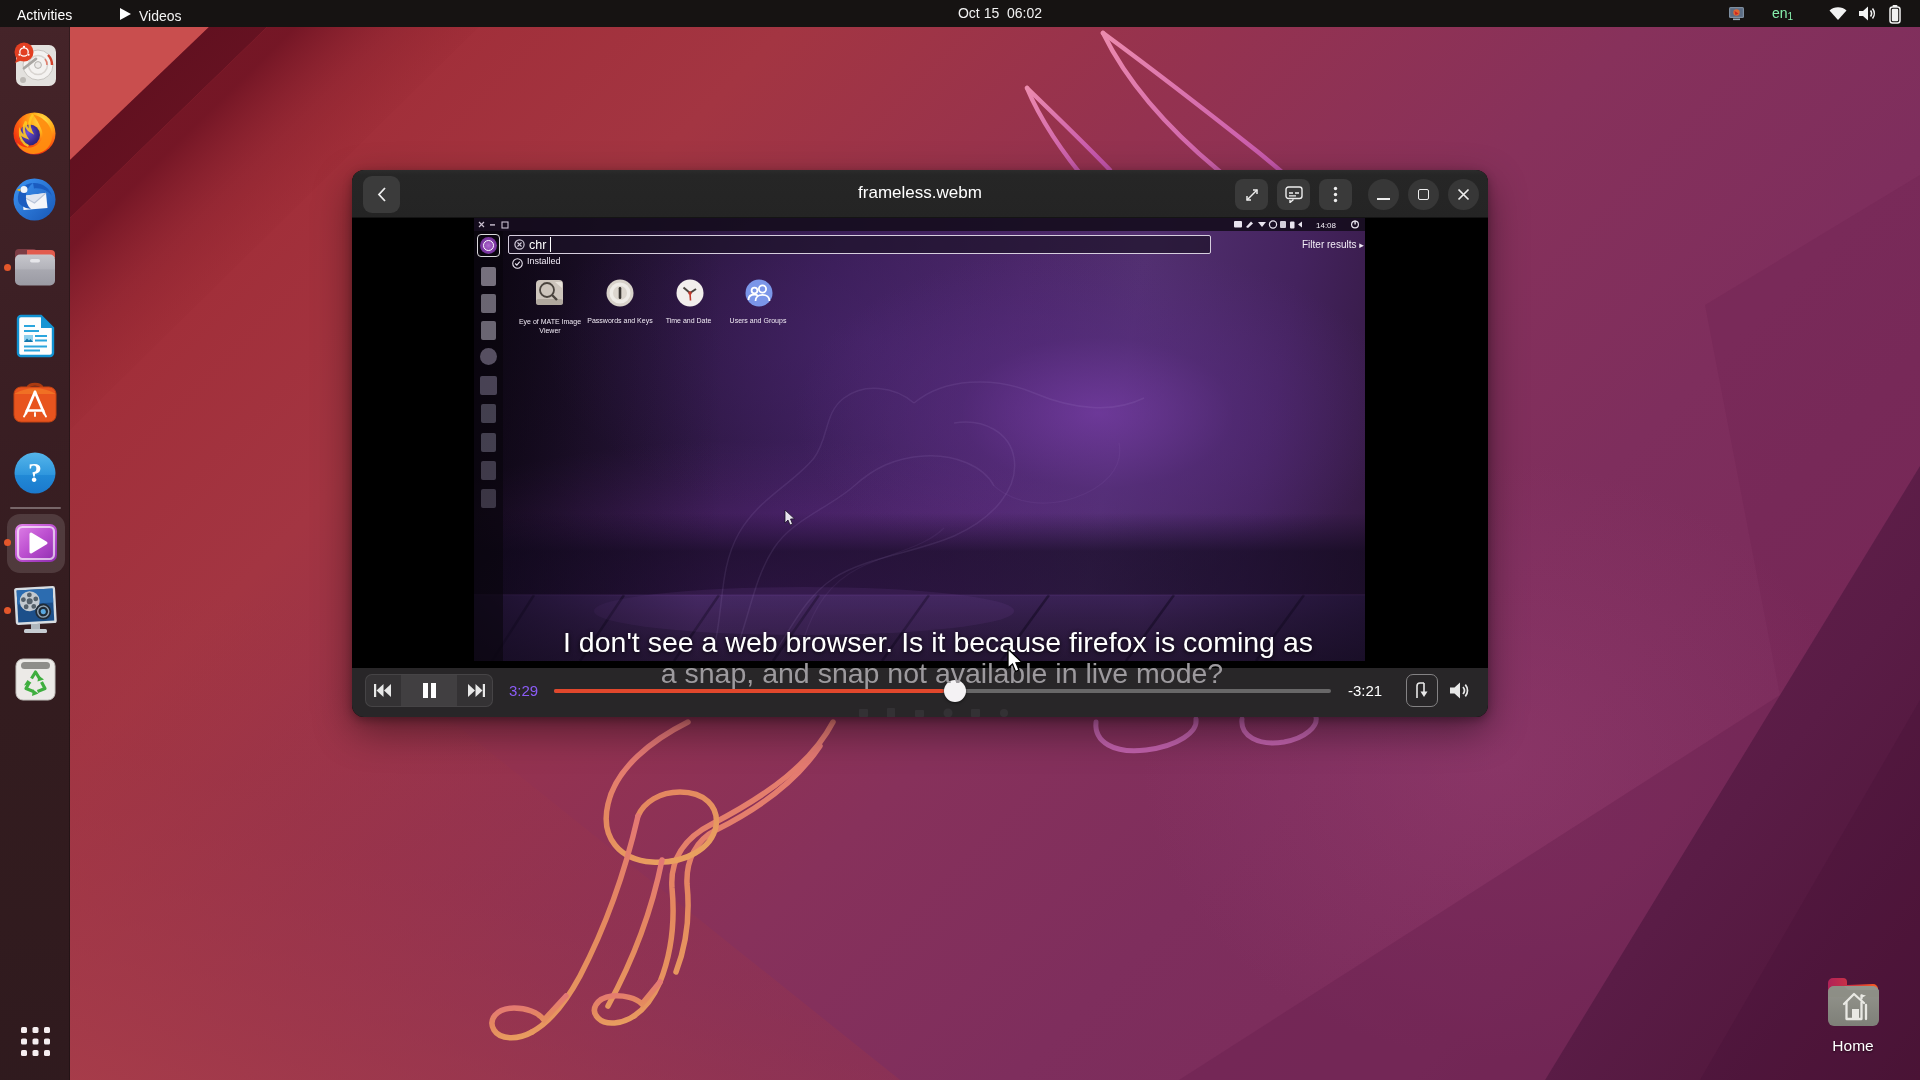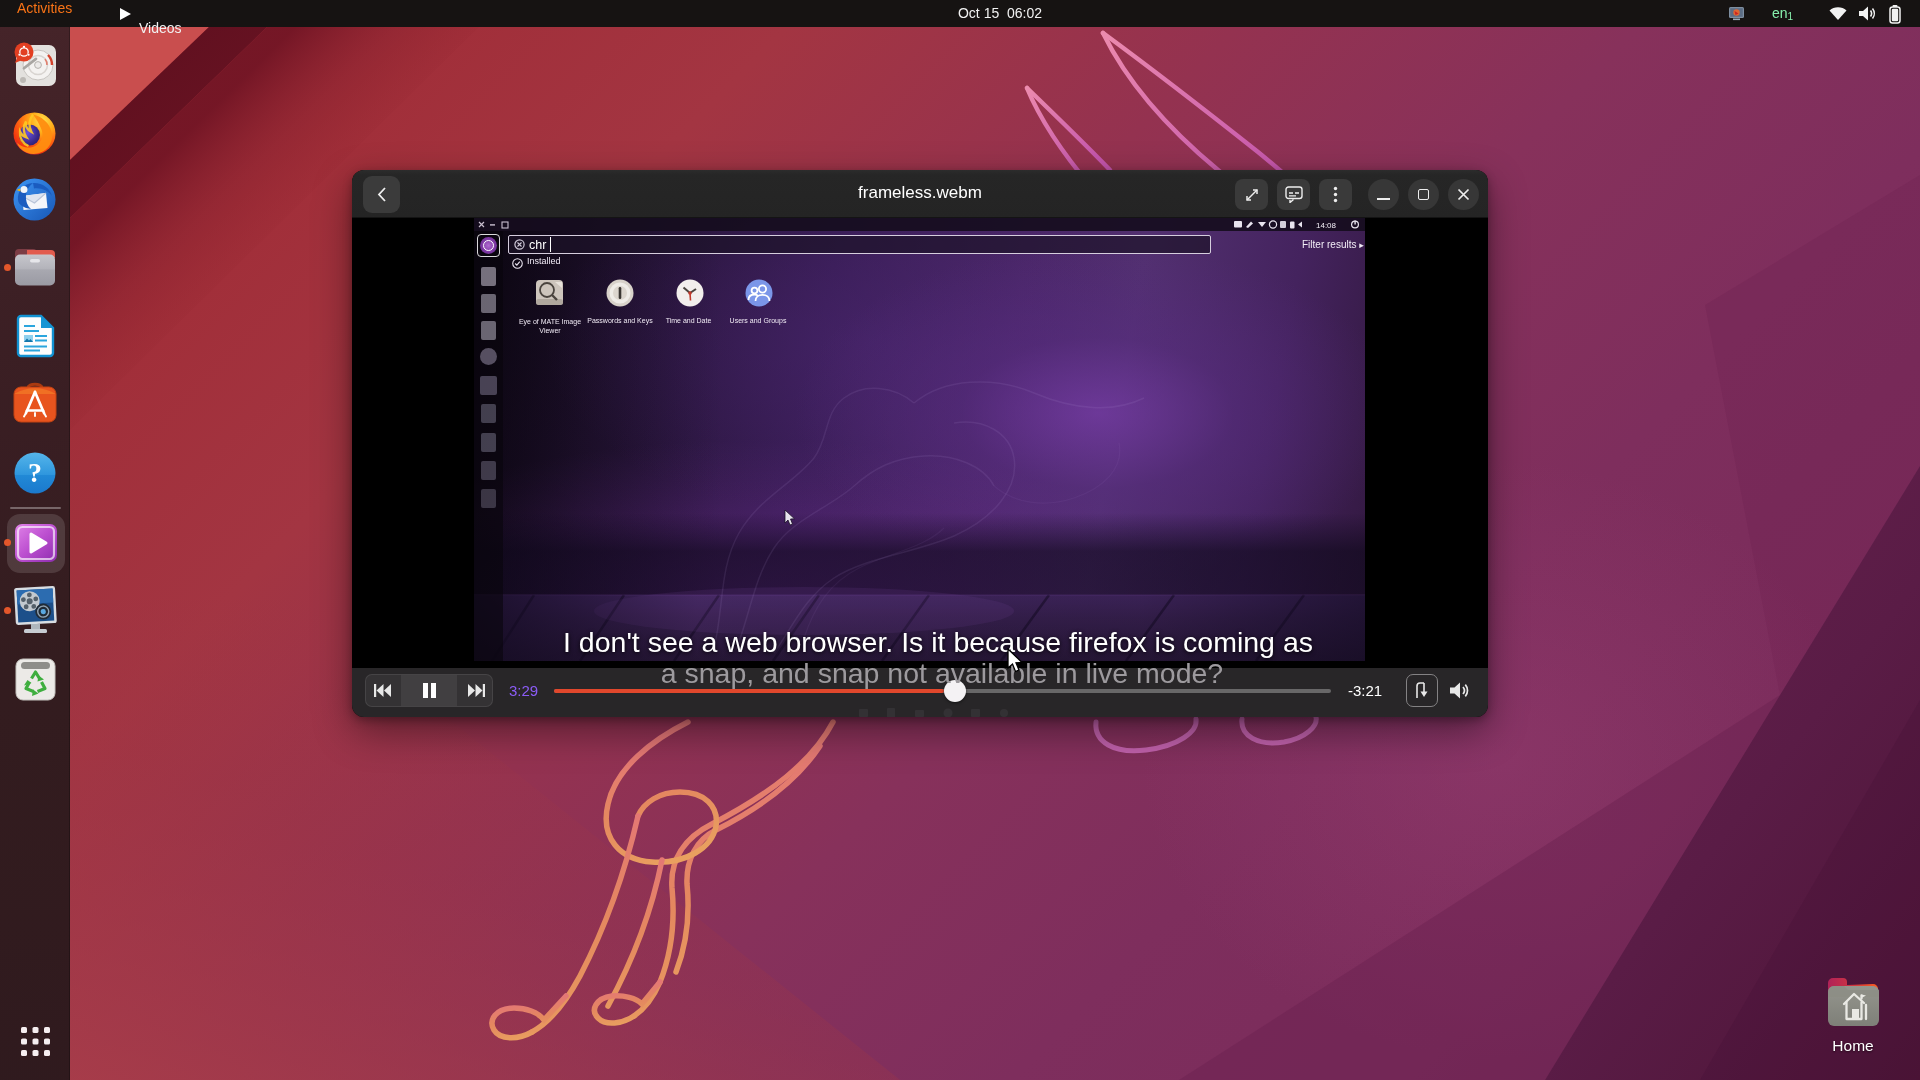--- a/index.html
+++ b/index.html
@@ -88,25 +88,25 @@
 <path d="M532,1032 C518,1040 500,1040 494,1030 C488,1020 496,1008 514,1008 C526,1008 538,1012 544,1020 L566,996"></path>
 </g>
 
 <g fill="none" stroke="#c767b4" stroke-width="5" stroke-linecap="round" opacity="0.9">
 <path d="M1096,722 C1094,742 1114,754 1146,750 C1178,746 1198,732 1196,719"></path>
 <path d="M1242,719 C1240,736 1258,746 1284,742 C1306,738 1318,726 1316,717"></path>
 </g>
 </svg>
 
 <div class="abs" style="left:0;top:0;width:1920px;height:27px;background:#161312"></div>
-<div class="abs" style="left:17px;top:0;color:#f97316;font-size:14px">Activities</div>
+<div class="abs" style="left:17px;top:7px;color:#ffffff;font-size:14px">Activities</div>
 <svg class="abs" style="left:119px;top:8px" width="12" height="12" viewBox="0 0 12 12">
     <polygon points="1,0 12,6 1,12" fill="#fff"></polygon>
   </svg>
-<div class="abs" style="left:139px;top:20px;color:#f2f2f2;font-size:14px">Videos</div>
+<div class="abs" style="left:139px;top:8px;color:#f2f2f2;font-size:14px">Videos</div>
 <div class="abs" style="left:880px;top:5px;width:240px;text-align:center;color:#f2f2f2;font-size:14px">Oct 15&nbsp; 06:02</div>
 
 <svg class="abs" style="left:1728px;top:6px" width="18" height="16" viewBox="0 0 18 16">
 <rect x="1" y="1" width="15" height="11" rx="1.5" fill="#7e8ea0"></rect>
 <rect x="2.2" y="2.2" width="12.6" height="8.6" fill="#5b6d85"></rect>
 <circle cx="8.5" cy="6.5" r="3.2" fill="#d63"></circle>
 <path d="M6.5,5 l4,2.5 -3,1.5z" fill="#c22"></path>
 <rect x="5" y="12.5" width="7" height="1.6" fill="#9aa7b5"></rect>
 </svg>
 <div class="abs" style="left:1772px;top:5px;color:#86efac;font-size:14px">en<span style="font-size:10px;vertical-align:-2px">1</span></div>

